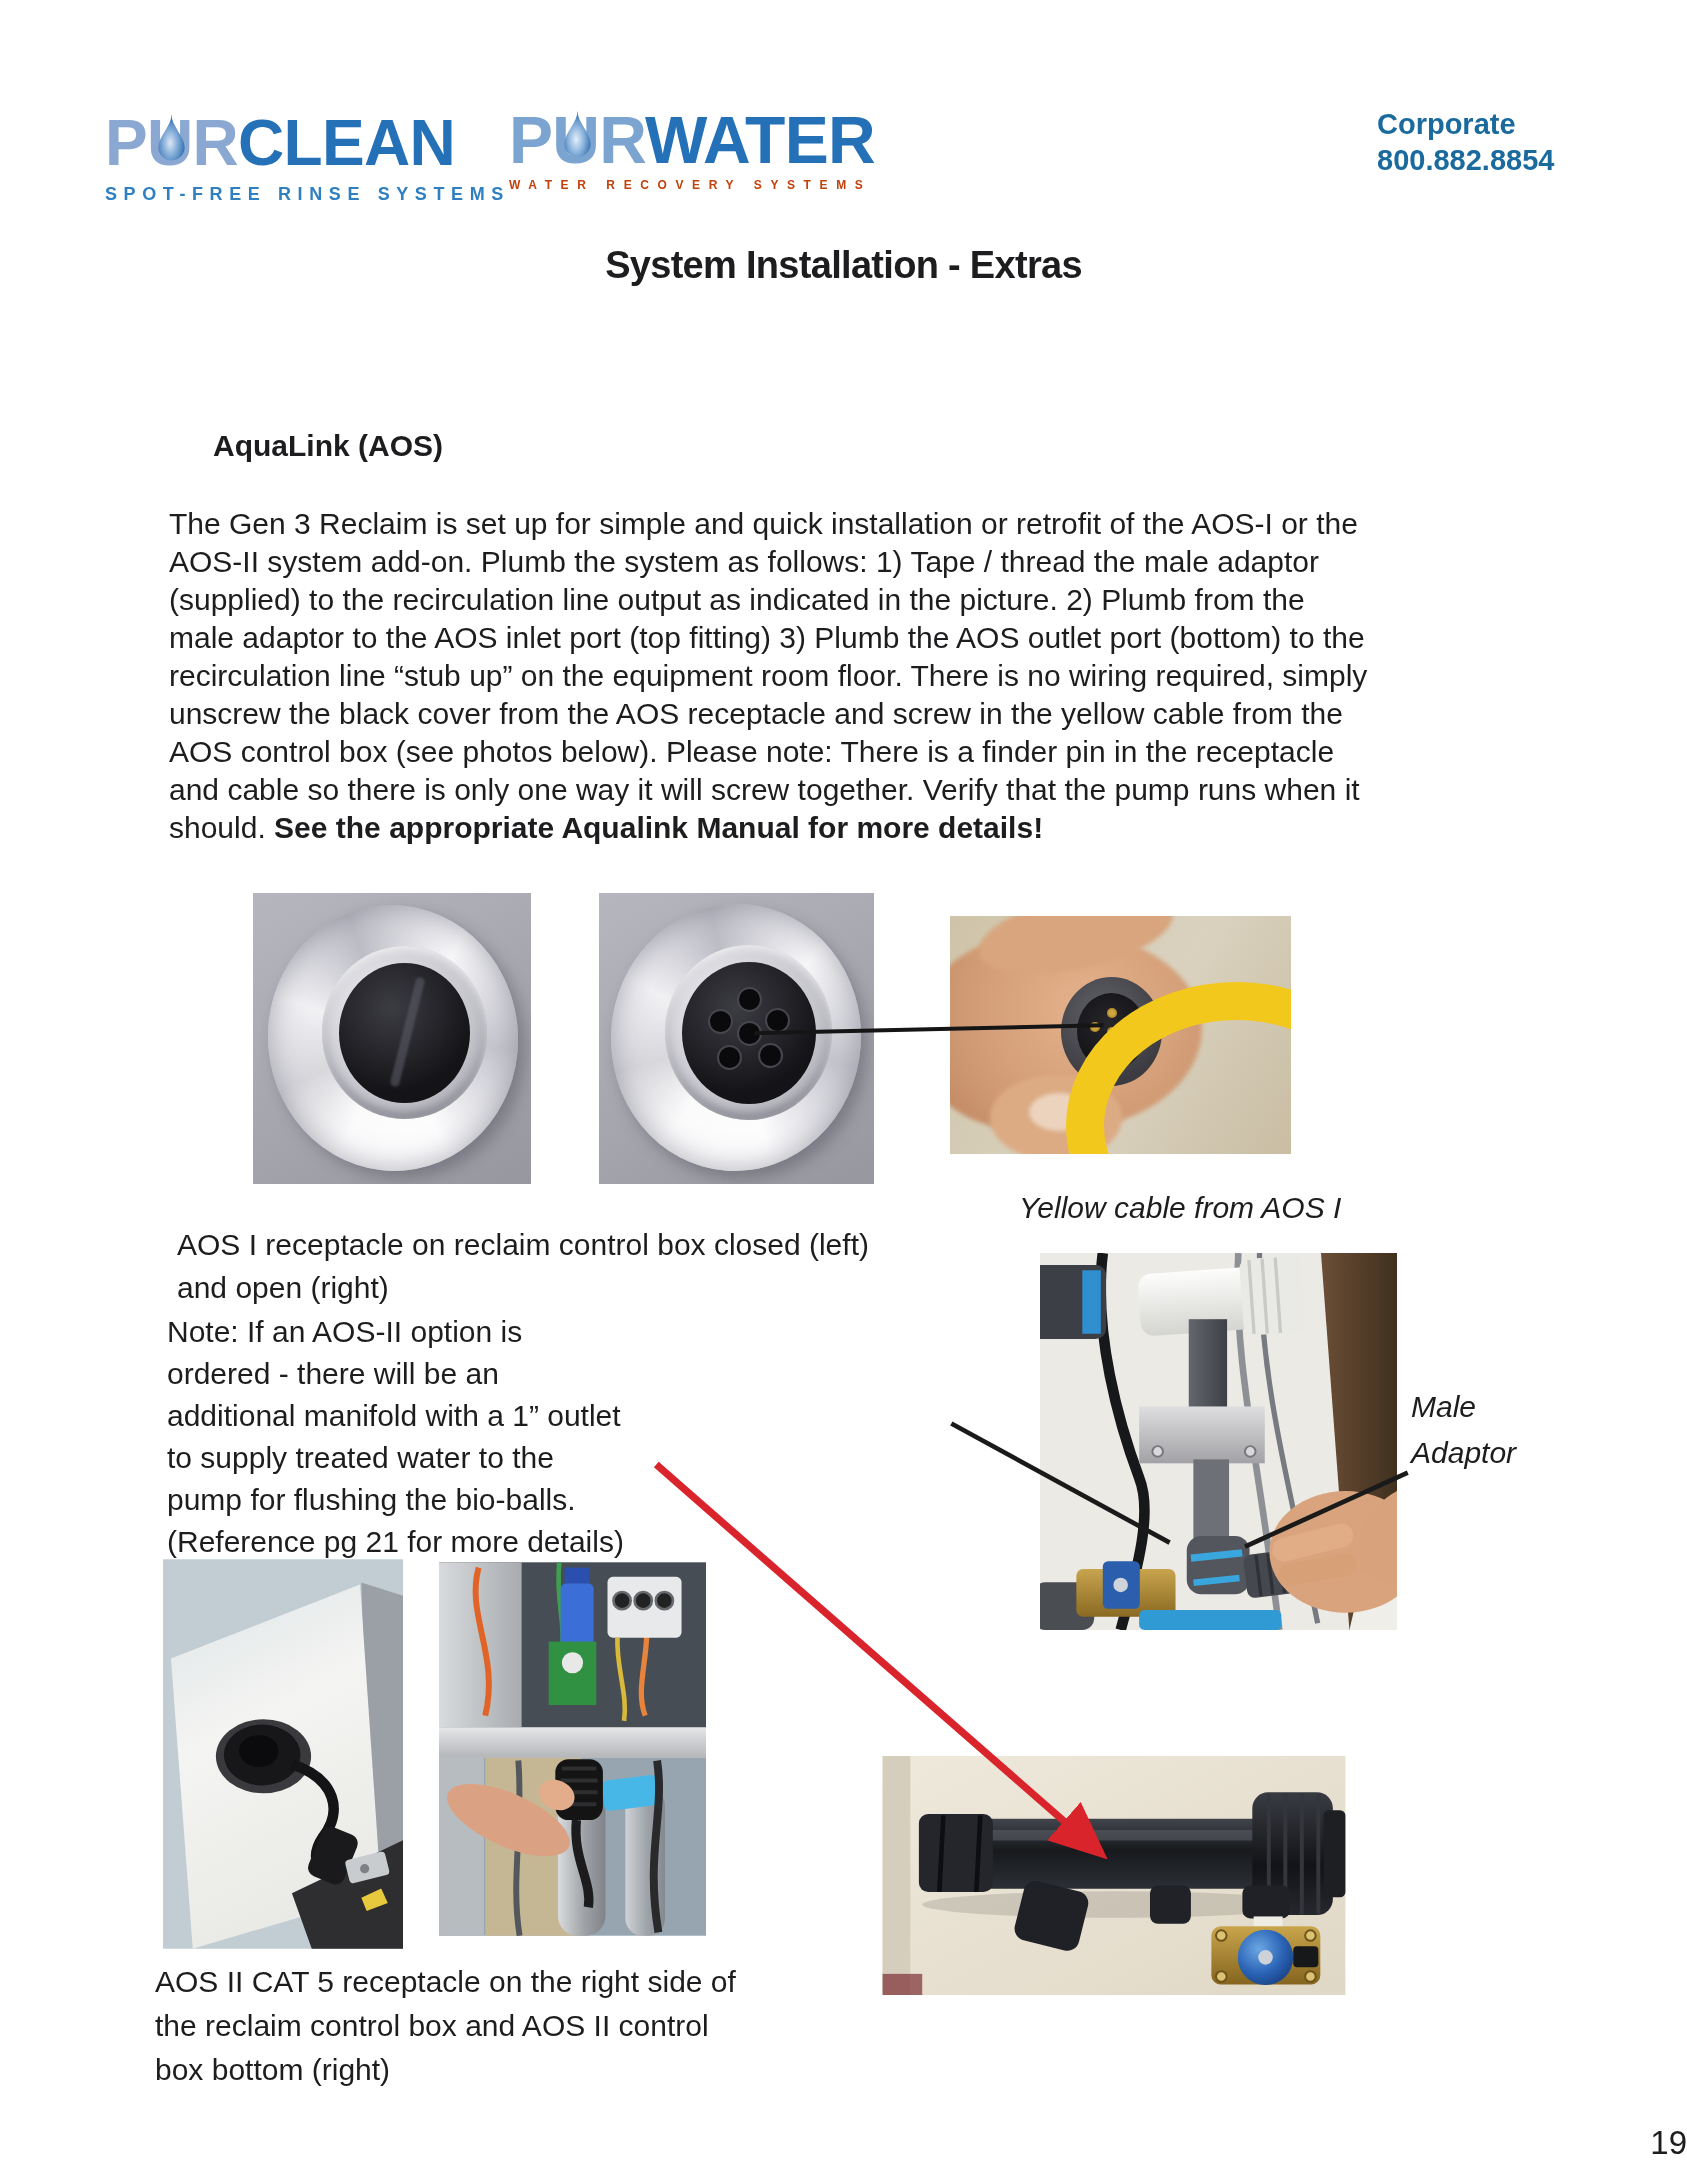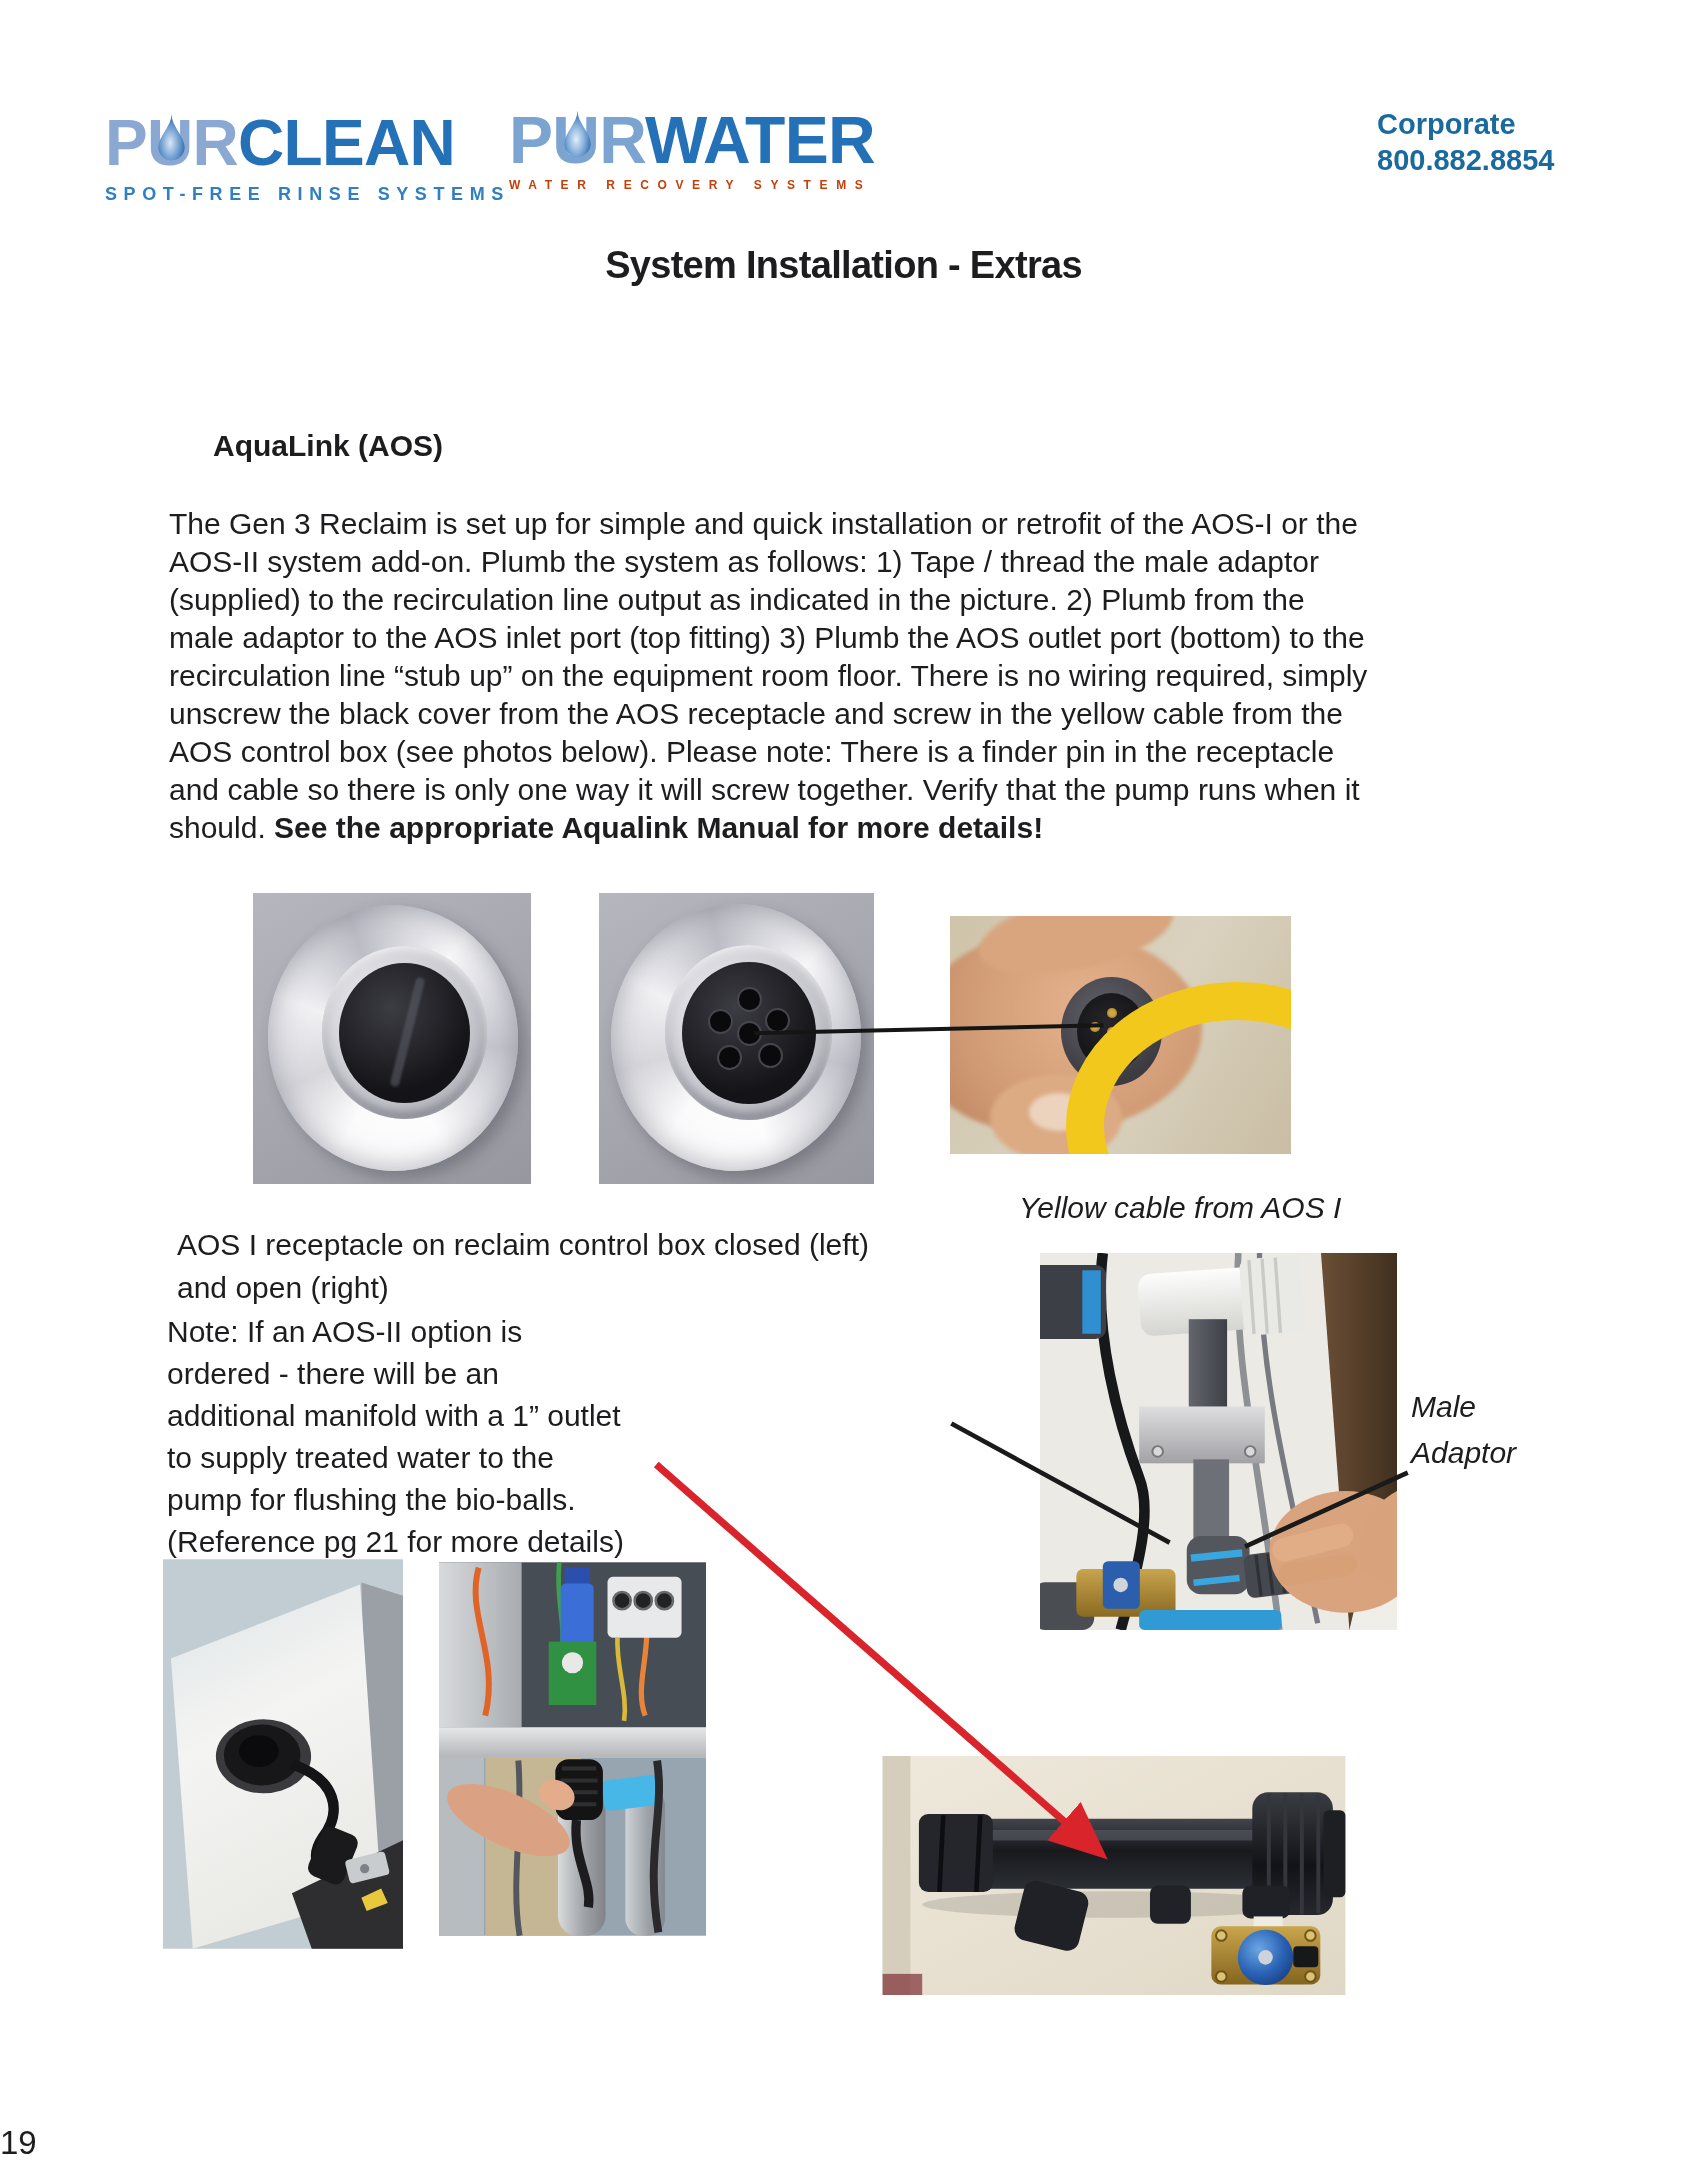--- a/index.html
+++ b/index.html
@@ -20,21 +20,21 @@
   .tagline{font-weight:bold; color:var(--tagline-blue);}
   .contact{font-weight:bold; color:var(--contact-blue); font-size:29px; line-height:36px;}
   
   .title{width:1687px; text-align:center; font-size:38px; font-weight:bold; letter-spacing:-0.7px;}
   .body-text{font-size:30px; line-height:38px;}
   .sec-heading{font-size:30px; font-weight:bold;margin-left:44px;}
   .caption{font-size:30px; line-height:43px;}
   .note{font-size:30px; line-height:42px;}
   .pointer-label{font-size:30px; line-height:42px; text-align:center;}
   .italic{font-style:italic;}
-  .pagenum{width:1687px; text-align:left; font-size:33px;}
+  .pagenum{width:1687px; text-align:right; font-size:33px;}
   
   .photo{position:absolute; overflow:hidden;}
   .photo-gray{background:linear-gradient(150deg,#b6b6be 0%,#a5a5ad 55%,#97979f 100%);}
   .ring{position:absolute; border-radius:50%;
     background:conic-gradient(from 210deg,#fbfbfc,#d7d7dc 40deg,#f1f1f4 85deg,#bdbdc6 135deg,#f8f8fa 190deg,#c6c6cf 250deg,#fdfdfe 310deg,#fbfbfc);
     box-shadow:inset 0 0 30px rgba(110,110,125,.55), 6.6px 8px 14.6px rgba(60,60,75,.35);}
   .lip{position:absolute; border-radius:50%;
     background:radial-gradient(circle at 35% 35%, #ececf0, #c4c4cb 60%, #9b9ba2);
     box-shadow:inset 0 3.3px 8px rgba(255,255,255,.8), inset 0 -5.3px 10.6px rgba(85,85,100,.6);}
   .face{position:absolute; border-radius:50%;
@@ -358,20 +358,23 @@
       <circle cx="513" cy="272" r="8" fill="#dcc273" stroke="#6e541a" stroke-width="3"></circle>
       <circle cx="648" cy="272" r="8" fill="#dcc273" stroke="#6e541a" stroke-width="3"></circle>
       <circle cx="513" cy="334" r="8" fill="#dcc273" stroke="#6e541a" stroke-width="3"></circle>
       <circle cx="648" cy="334" r="8" fill="#dcc273" stroke="#6e541a" stroke-width="3"></circle>
       <circle cx="580" cy="305" r="42" fill="url(#coilg)"></circle>
       <circle cx="580" cy="305" r="11" fill="#ced3d9"></circle>
       <rect x="622" y="288" width="38" height="32" rx="6" fill="#17181a"></rect>
     </svg>
   </div>
 
+  <div class="abs caption preline" style="left:155px; top:1960px; line-height:44px; width:728px;">AOS II CAT 5 receptacle on the right side of
+the reclaim control box and AOS II control
+box bottom (right)</div>
 
   <div class="abs pagenum" style="top:2124px;">19</div>
 
   <svg id="overlay" width="1687" height="2183" viewBox="0 0 2550 3300">
     <defs>
       <marker id="redhead" markerWidth="9" markerHeight="9" refX="6.5" refY="3.5" orient="auto">
         <polygon points="0,0 8,3.5 0,7" fill="var(--arrow-red)"></polygon>
       </marker>
     </defs>
     <line x1="1140" y1="1562" x2="1668" y2="1550" stroke="#151515" stroke-width="6"></line>

